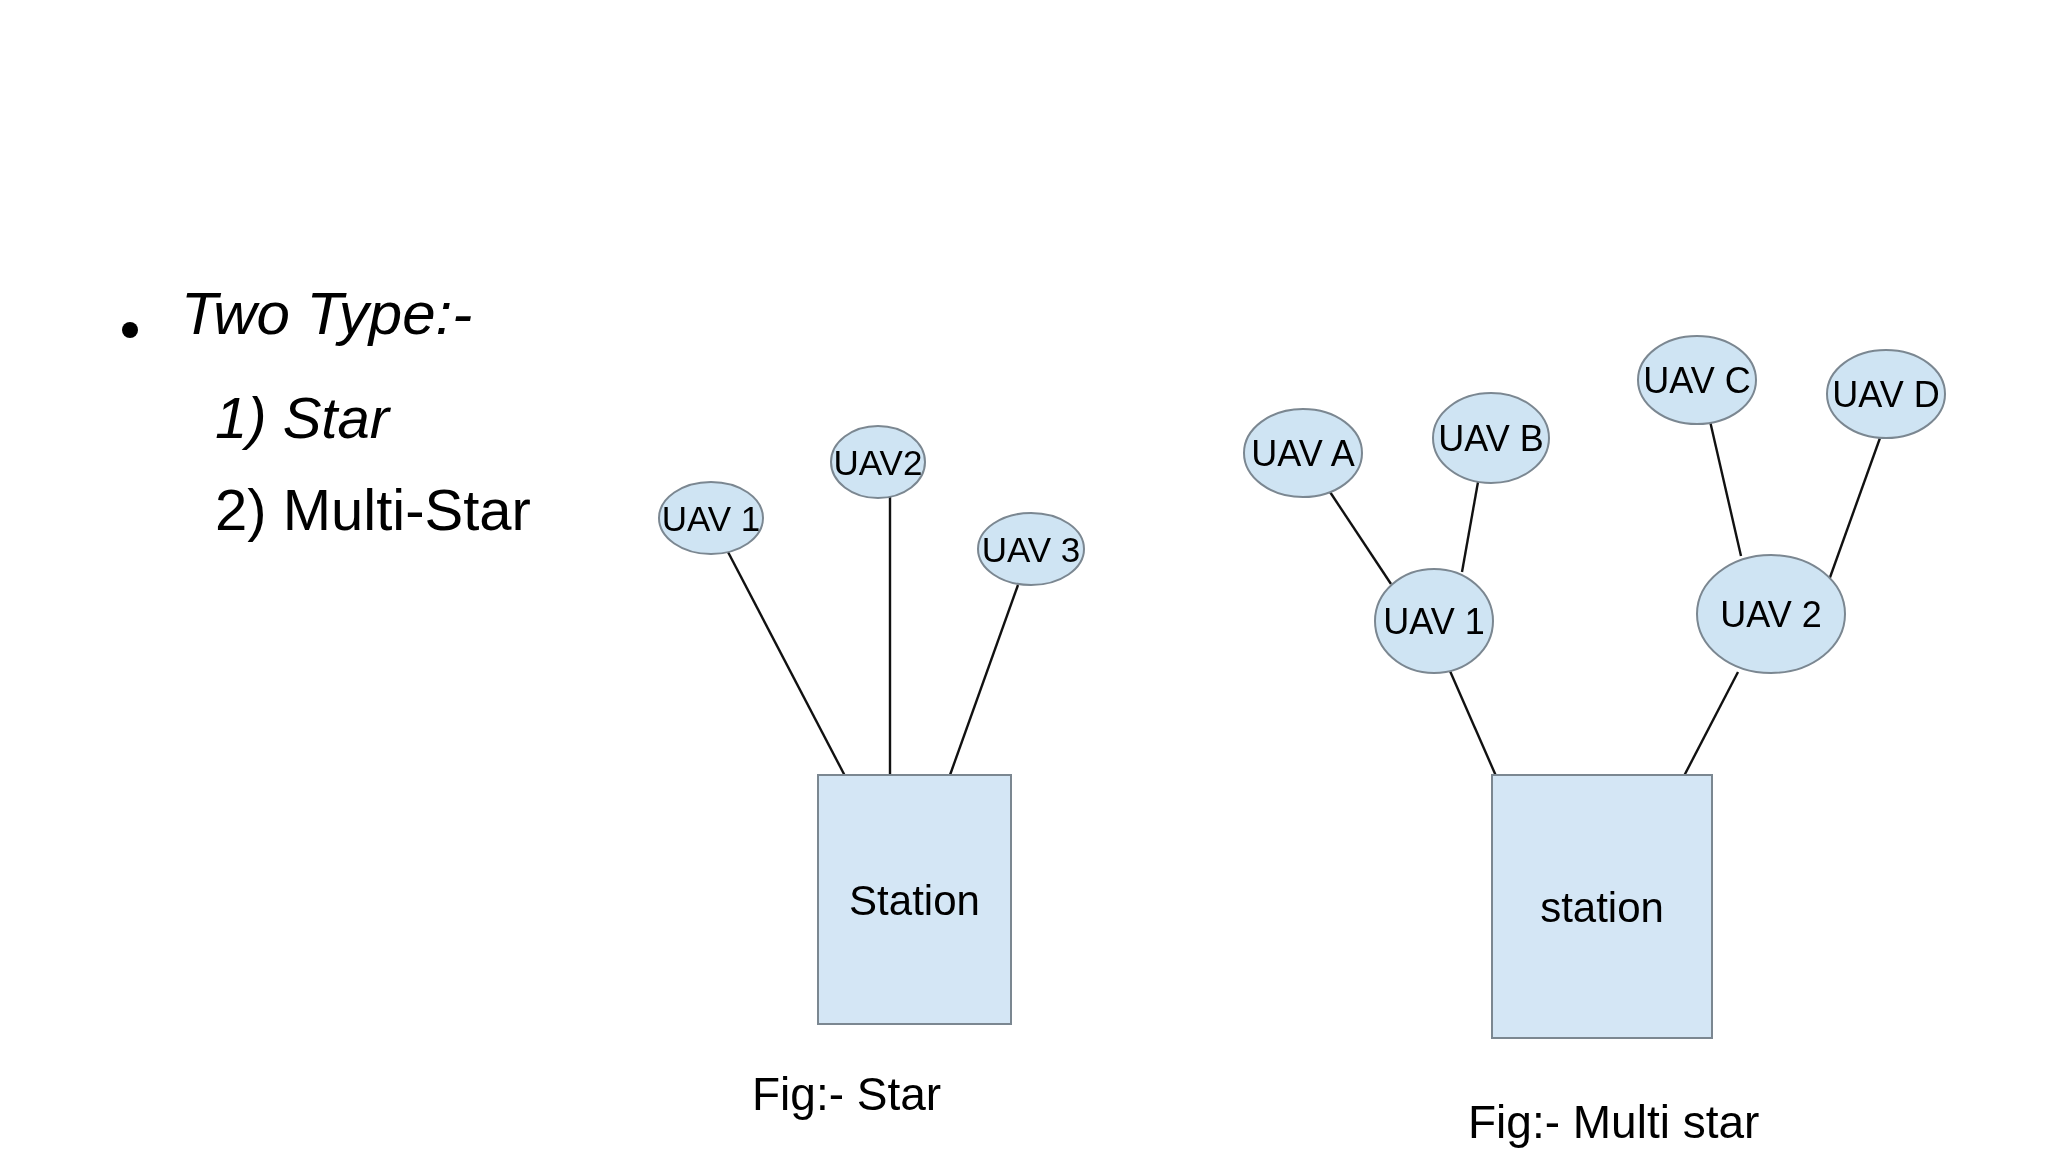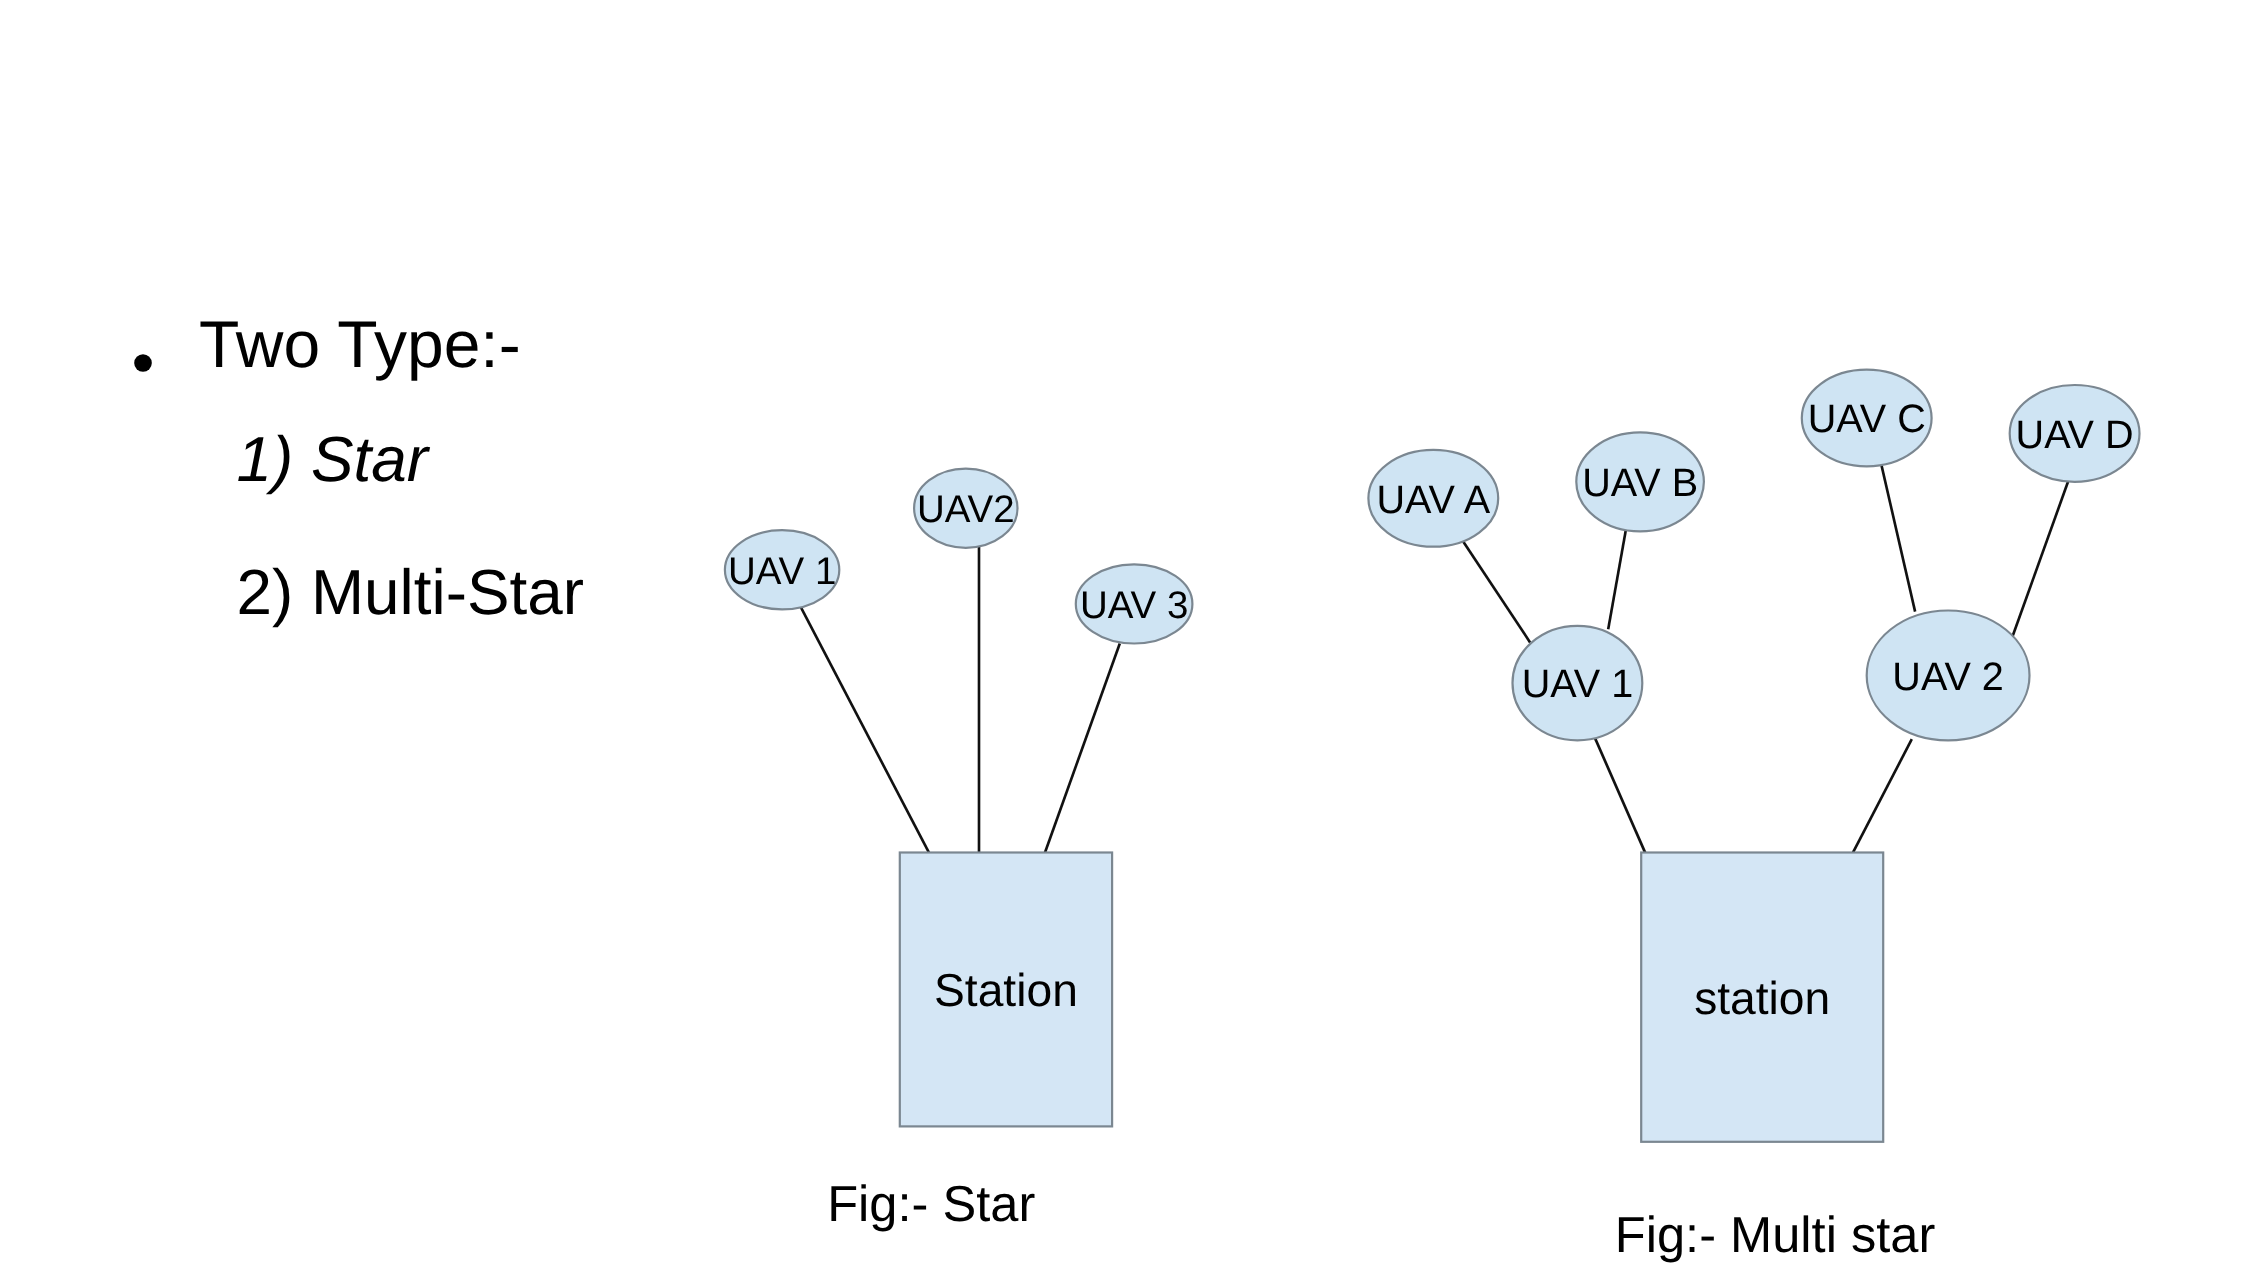--- a/index.html
+++ b/index.html
@@ -31,29 +31,30 @@
   .bullet-dot{
     position:absolute;left:122px;top:322px;
     width:16px;height:16px;border-radius:50%;
     background:var(--body-text,#000);
   }
   .bullet-heading{
     position:absolute;left:181px;top:284px;
     font-size:60px;line-height:1;
     color:var(--body-text,#000);
     white-space:nowrap;
+    font-style:italic;
   }
   .list-item{
     position:absolute;left:215px;
     font-size:58px;line-height:1;
     color:var(--body-text,#000);
     white-space:nowrap;
   }
   .list-item.item-0{top:389px;font-style:italic;}
-  .list-item.item-1{top:510px;}
+  .list-item.item-1{top:481px;}
   .diagram-layer{position:absolute;left:0;top:0;}
 </style>
 </head>
 <body>
 
 <div class="slide">
 
 
   <div class="bullet-dot"></div>
 

